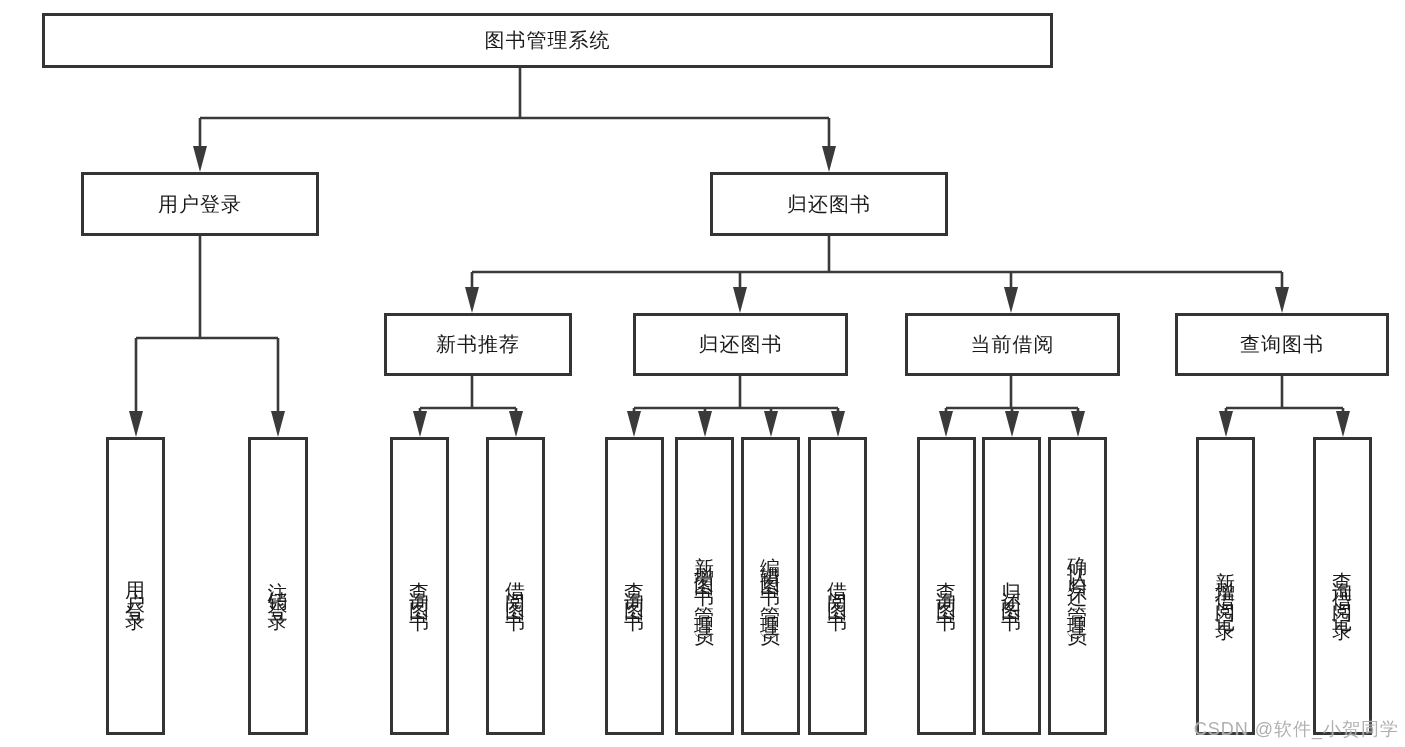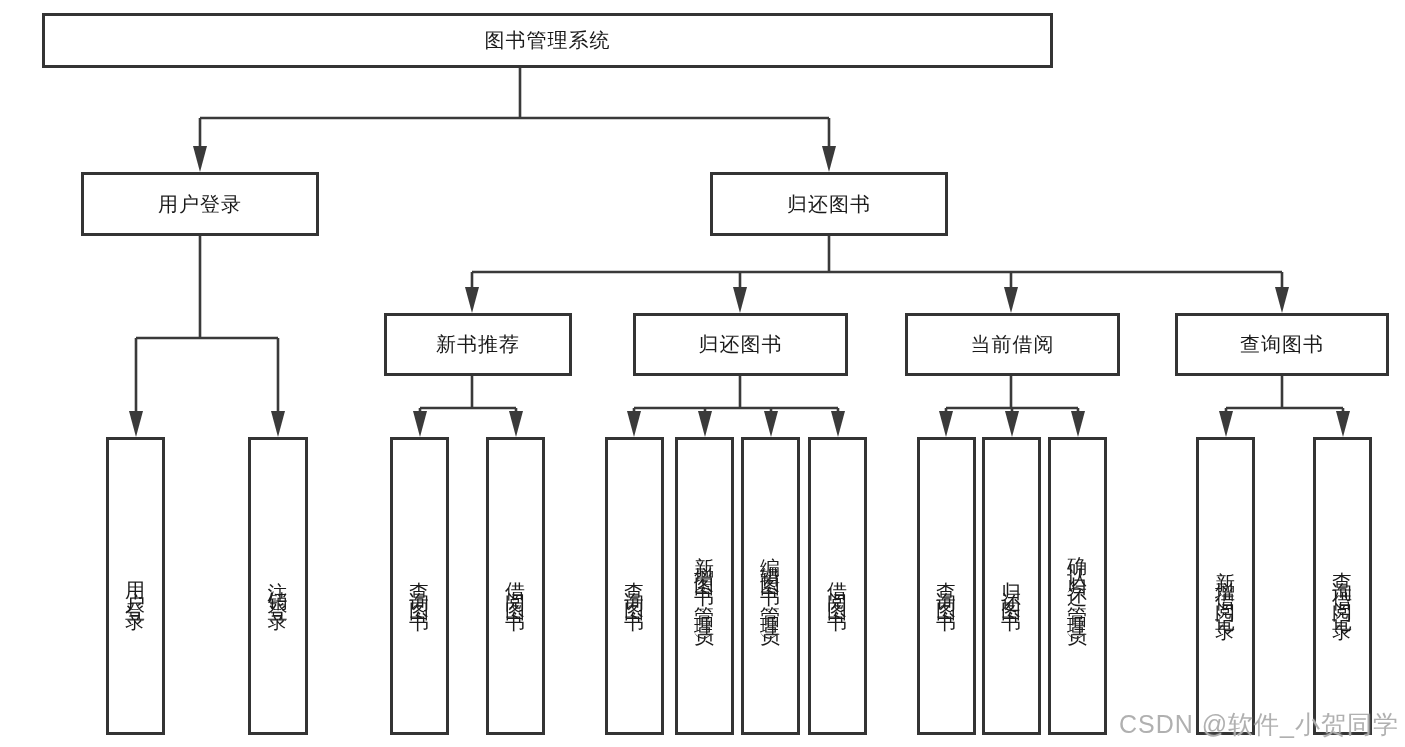--- a/index.html
+++ b/index.html
@@ -33,21 +33,21 @@
     writing-mode: vertical-rl;
     text-orientation: mixed;
     letter-spacing: 10px;
     line-height: 1;
     font-size: 20px;
   }
   .watermark {
     position: absolute;
     right: 6px;
     bottom: 6px;
-    font-size: 25px;
+    font-size: 18px;
     color: rgba(172, 172, 172, 0.95);
     letter-spacing: 1px;
     z-index: 50;
     text-shadow: 0 0 2px rgba(255,255,255,0.7);
   }
 </style>
 </head>
 <body>
 
 <div class="canvas">

